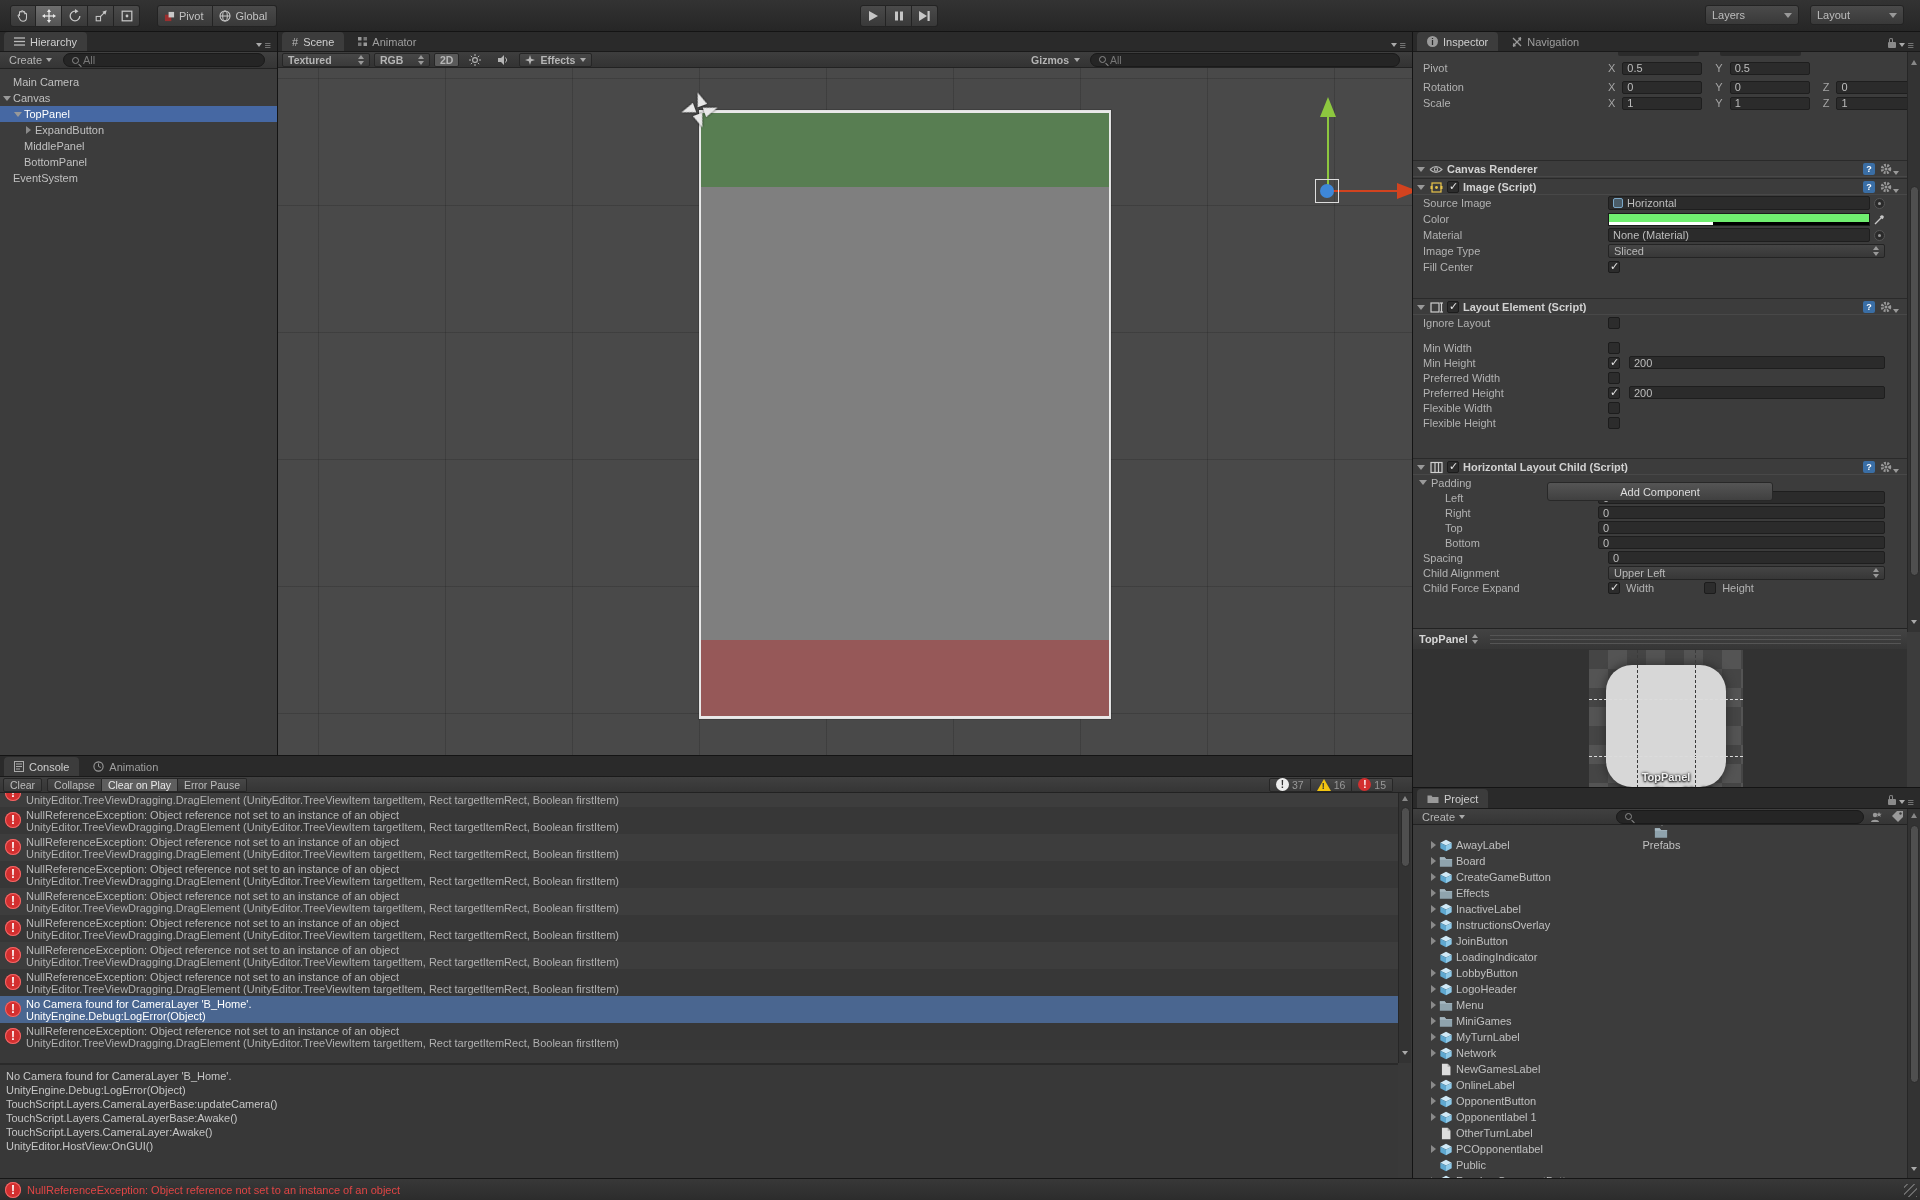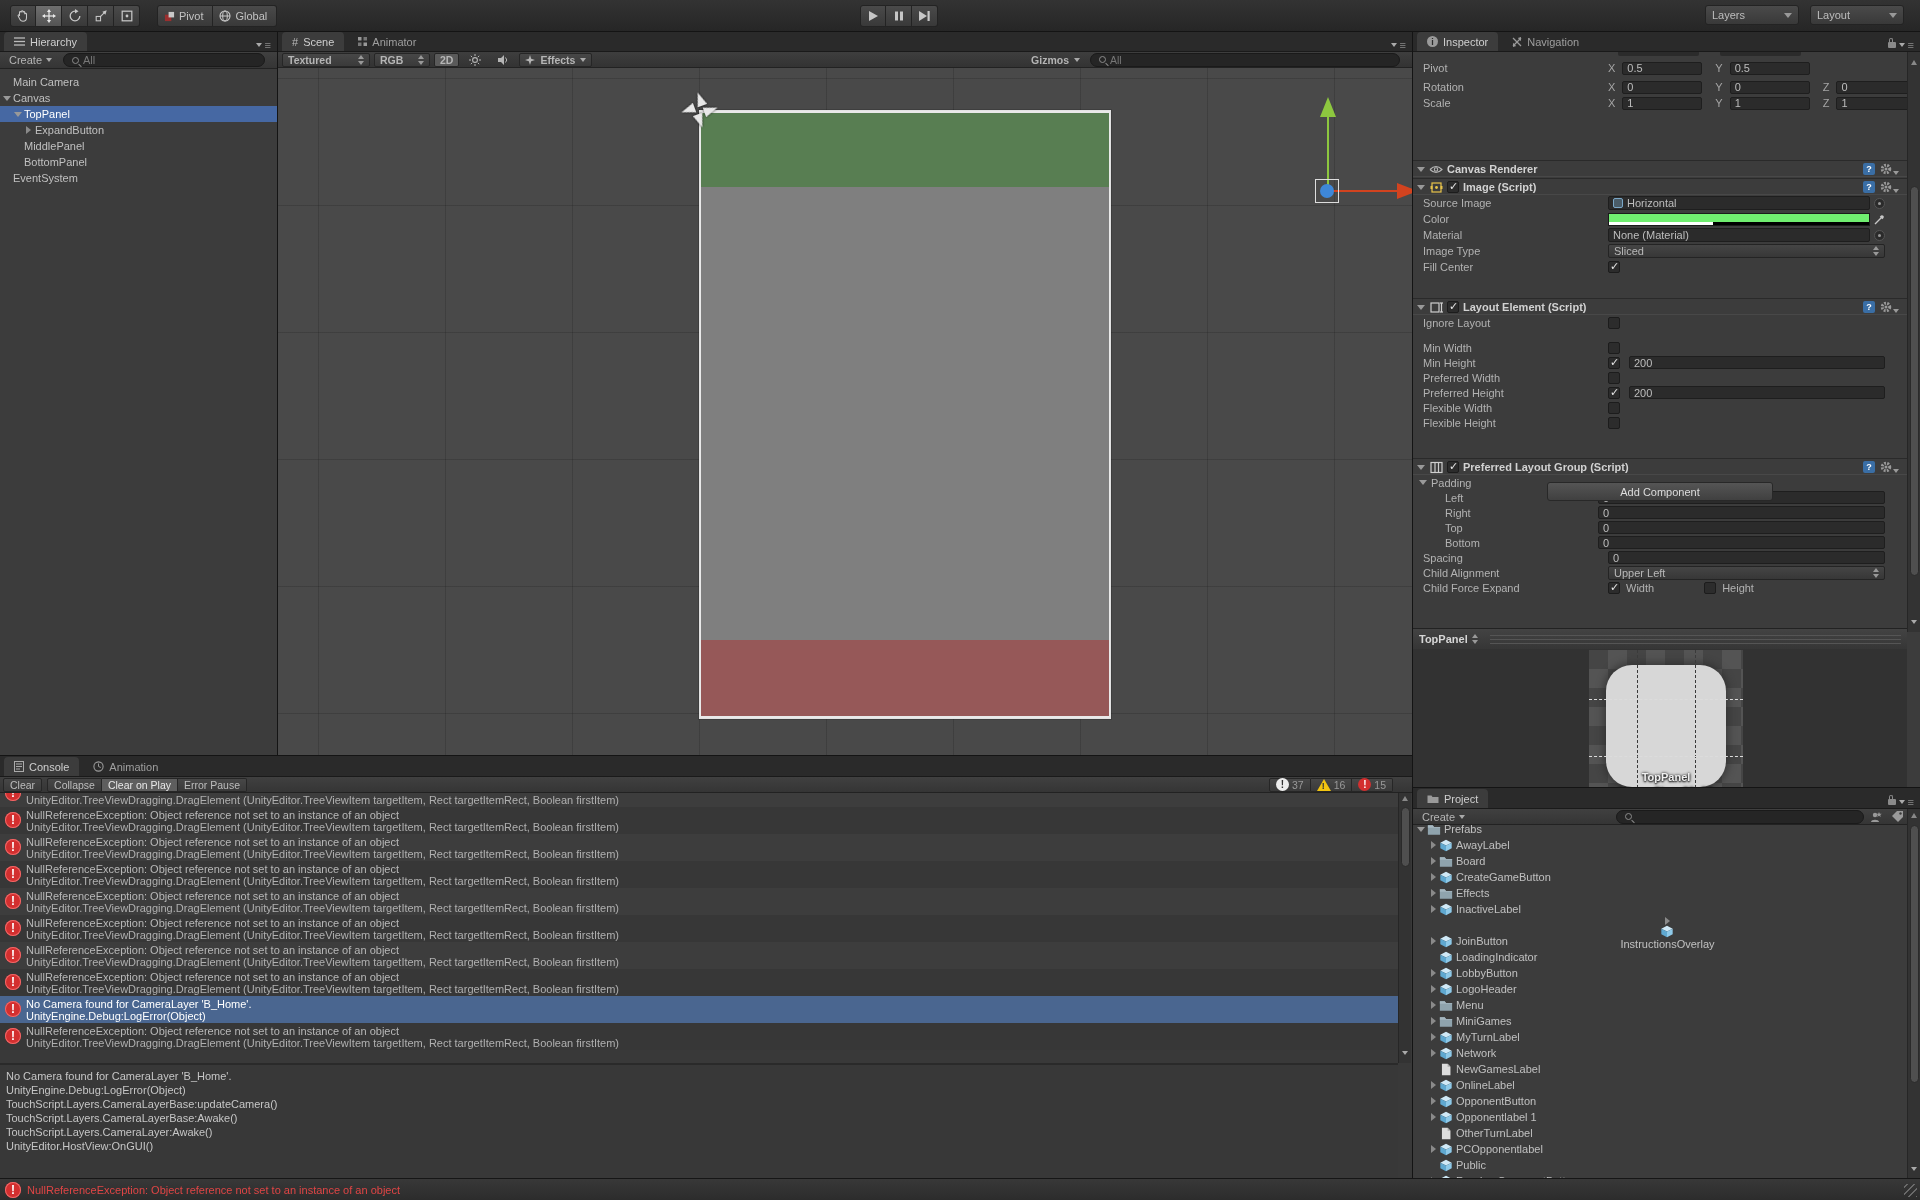--- a/index.html
+++ b/index.html
@@ -622,21 +622,21 @@
           <div class="comp-head">
             <span class="tri-d" style="border-top-color: rgb(153, 153, 153);"></span>
             <span style="width: 14px; height: 13px; display: inline-flex; align-items: center; justify-content: center; flex: 0 0 auto;">
               <svg width="13" height="13" viewBox="0 0 13 13">
                 <rect x="1" y="1.5" width="11" height="10" fill="none" stroke="#cfcfcf" stroke-width="1.2"></rect>
                 <line x1="5" y1="1.5" x2="5" y2="11.5" stroke="#cfcfcf" stroke-width="1.2"></line>
                 <line x1="8.5" y1="1.5" x2="8.5" y2="11.5" stroke="#cfcfcf" stroke-width="1.2"></line>
               </svg>
             </span>
             <span class="cb on"></span>
-            <span class="comp-title">Preferred Layout Group (Script)</span>
+            <span class="comp-title">Horizontal Layout Child (Script)</span>
             <span class="head-icons">
               <span class="bookicon">?</span>
               <span class="gearwrap">
                 <svg width="12" height="12" viewBox="0 0 16 16">
                   <circle cx="8" cy="8" r="5" fill="none" stroke="#9a9a9a" stroke-width="4" stroke-dasharray="2.4 1.7"></circle>
                   <circle cx="8" cy="8" r="2" fill="#9a9a9a"></circle>
                 </svg>
                 <span style="width:0;height:0;border-left:3px solid transparent;border-right:3px solid transparent;border-top:4px solid #9a9a9a;margin:7px 0 0 1px"></span>
               </span>
             </span>
@@ -764,21 +764,21 @@
           <polygon points="9,1 9.8,2.8 11.8,2.8 10.2,4 10.8,6 9,4.8 7.2,6 7.8,4 6.2,2.8 8.2,2.8" fill="#9a9a9a"></polygon>
         </svg>
       <svg width="13" height="12" viewBox="0 0 13 12">
           <path d="M1 5 L6 0 h6 v6 l-5 5 z" fill="#9a9a9a"></path>
           <circle cx="9.5" cy="2.5" r="1.2" fill="#3c3c3c"></circle>
         </svg>
     </div>
   </div>
   <div id="proj-list">
       <div style="margin-top: -4px;">
-        <div class="p-row" style="padding-left: 3px;">
+        <div class="p-row" style="padding-left: 3px; flex-direction: column;">
           <span class="p-arrow">
             <span class="tri-d" style="border-top-color: rgb(153, 153, 153);"></span>
           </span>
           <svg viewBox="0 0 16 14" class="p-icon">
             <path d="M1 2 h5.5 l1.5 2 H15 v9 H1 z" fill="#8fa3ad"></path>
             <path d="M1 5 H15 V4 H8 L6.5 2 H1 z" fill="#a5b7c0"></path>
           </svg>
           <span>Prefabs</span>
         </div>
         <div class="p-row" style="padding-left: 15px;">
@@ -827,21 +827,21 @@
           <span class="p-arrow">
             <span class="tri-r"></span>
           </span>
           <svg viewBox="0 0 16 16" class="p-icon">
             <polygon points="8,1 15,4.5 8,8 1,4.5" fill="#cfe9f7"></polygon>
             <polygon points="1,4.5 8,8 8,15 1,11.5" fill="#5fa8d0"></polygon>
             <polygon points="15,4.5 8,8 8,15 15,11.5" fill="#8ec9e8"></polygon>
           </svg>
           <span>InactiveLabel</span>
         </div>
-        <div class="p-row" style="padding-left: 15px; flex-direction: column;">
+        <div class="p-row" style="padding-left: 15px;">
           <span class="p-arrow">
             <span class="tri-r"></span>
           </span>
           <svg viewBox="0 0 16 16" class="p-icon">
             <polygon points="8,1 15,4.5 8,8 1,4.5" fill="#cfe9f7"></polygon>
             <polygon points="1,4.5 8,8 8,15 1,11.5" fill="#5fa8d0"></polygon>
             <polygon points="15,4.5 8,8 8,15 15,11.5" fill="#8ec9e8"></polygon>
           </svg>
           <span>InstructionsOverlay</span>
         </div>

